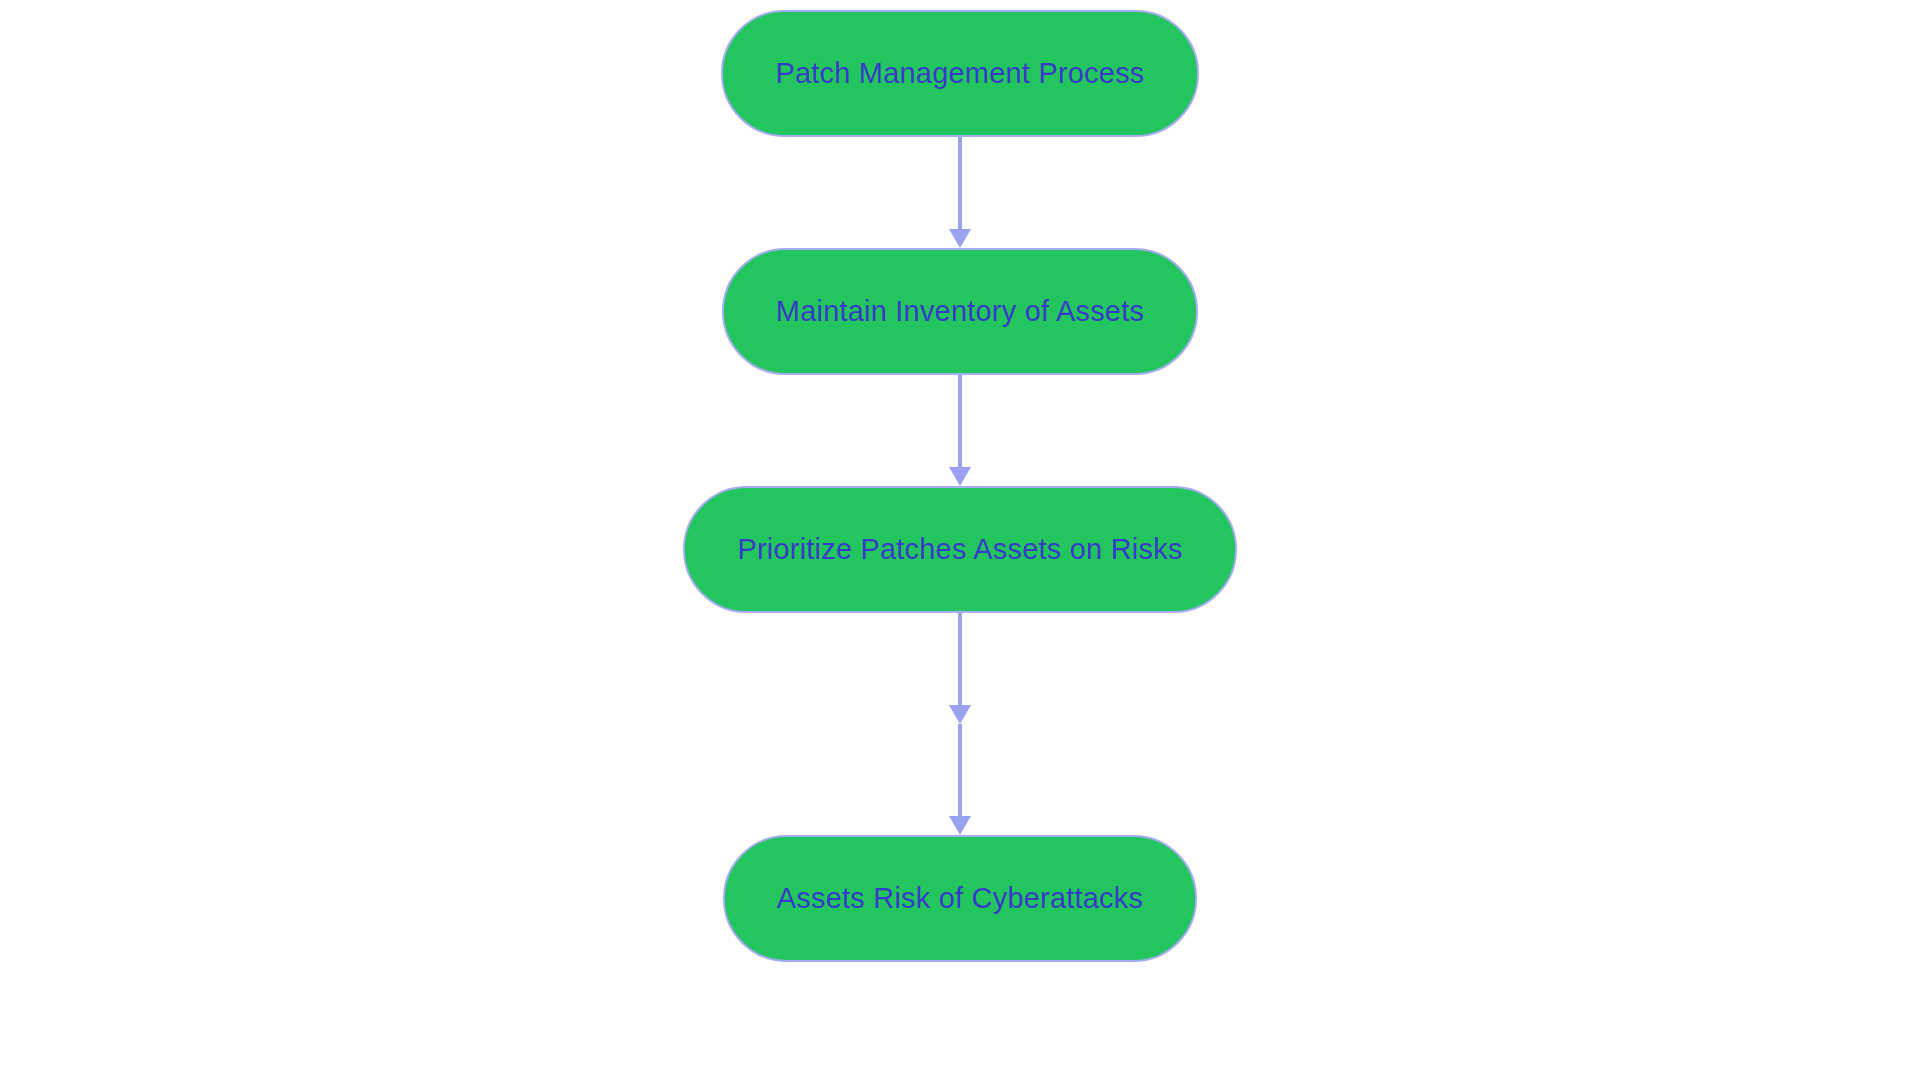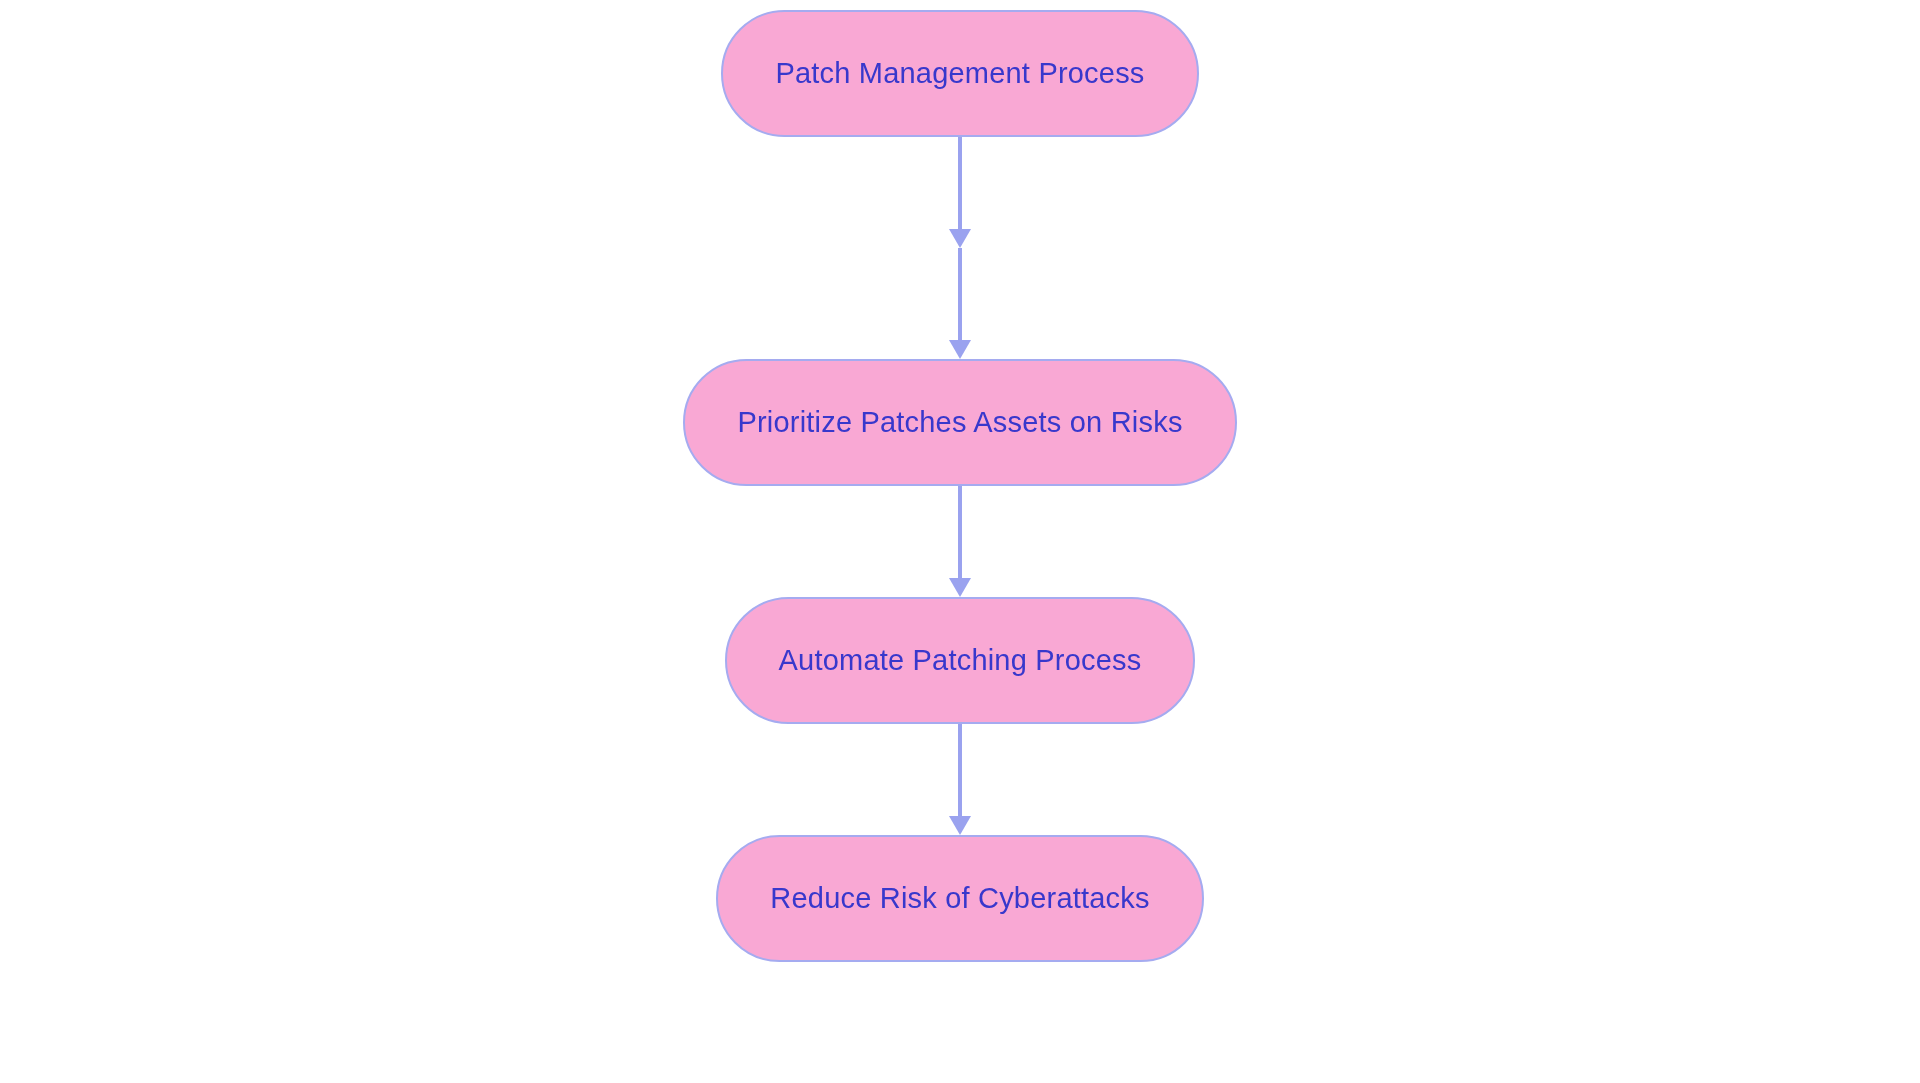--- a/index.html
+++ b/index.html
@@ -37,21 +37,21 @@
   }
 
   .node {
     position: relative;
     display: flex;
     align-items: center;
     justify-content: center;
     box-sizing: border-box;
     height: 127px;
     border-radius: 64px;
-    background: #f9a8d4;
+    background: #22c55e;
     border: 2px solid #a5abf0;
     padding: 0 52px;
     white-space: nowrap;
   }
 
   .node-label {
     font-size: 29px;
     line-height: 1;
     font-weight: 400;
     color: #3838cc;
@@ -95,42 +95,42 @@
 
     <div class="node">
       <span class="node-label">Patch Management Process</span>
     </div>
 
     <div class="connector">
       <span class="stem"></span>
       <span class="head"></span>
     </div>
 
+    <div class="node">
+      <span class="node-label">Maintain Inventory of Assets</span>
+    </div>
 
     <div class="connector">
       <span class="stem"></span>
       <span class="head"></span>
     </div>
 
     <div class="node">
       <span class="node-label">Prioritize Patches Assets on Risks</span>
     </div>
 
     <div class="connector">
       <span class="stem"></span>
       <span class="head"></span>
     </div>
 
-    <div class="node">
-      <span class="node-label">Automate Patching Process</span>
-    </div>
 
     <div class="connector">
       <span class="stem"></span>
       <span class="head"></span>
     </div>
 
     <div class="node">
-      <span class="node-label">Reduce Risk of Cyberattacks</span>
+      <span class="node-label">Assets Risk of Cyberattacks</span>
     </div>
 
   </div>
 </div>
 
 </body></html>

